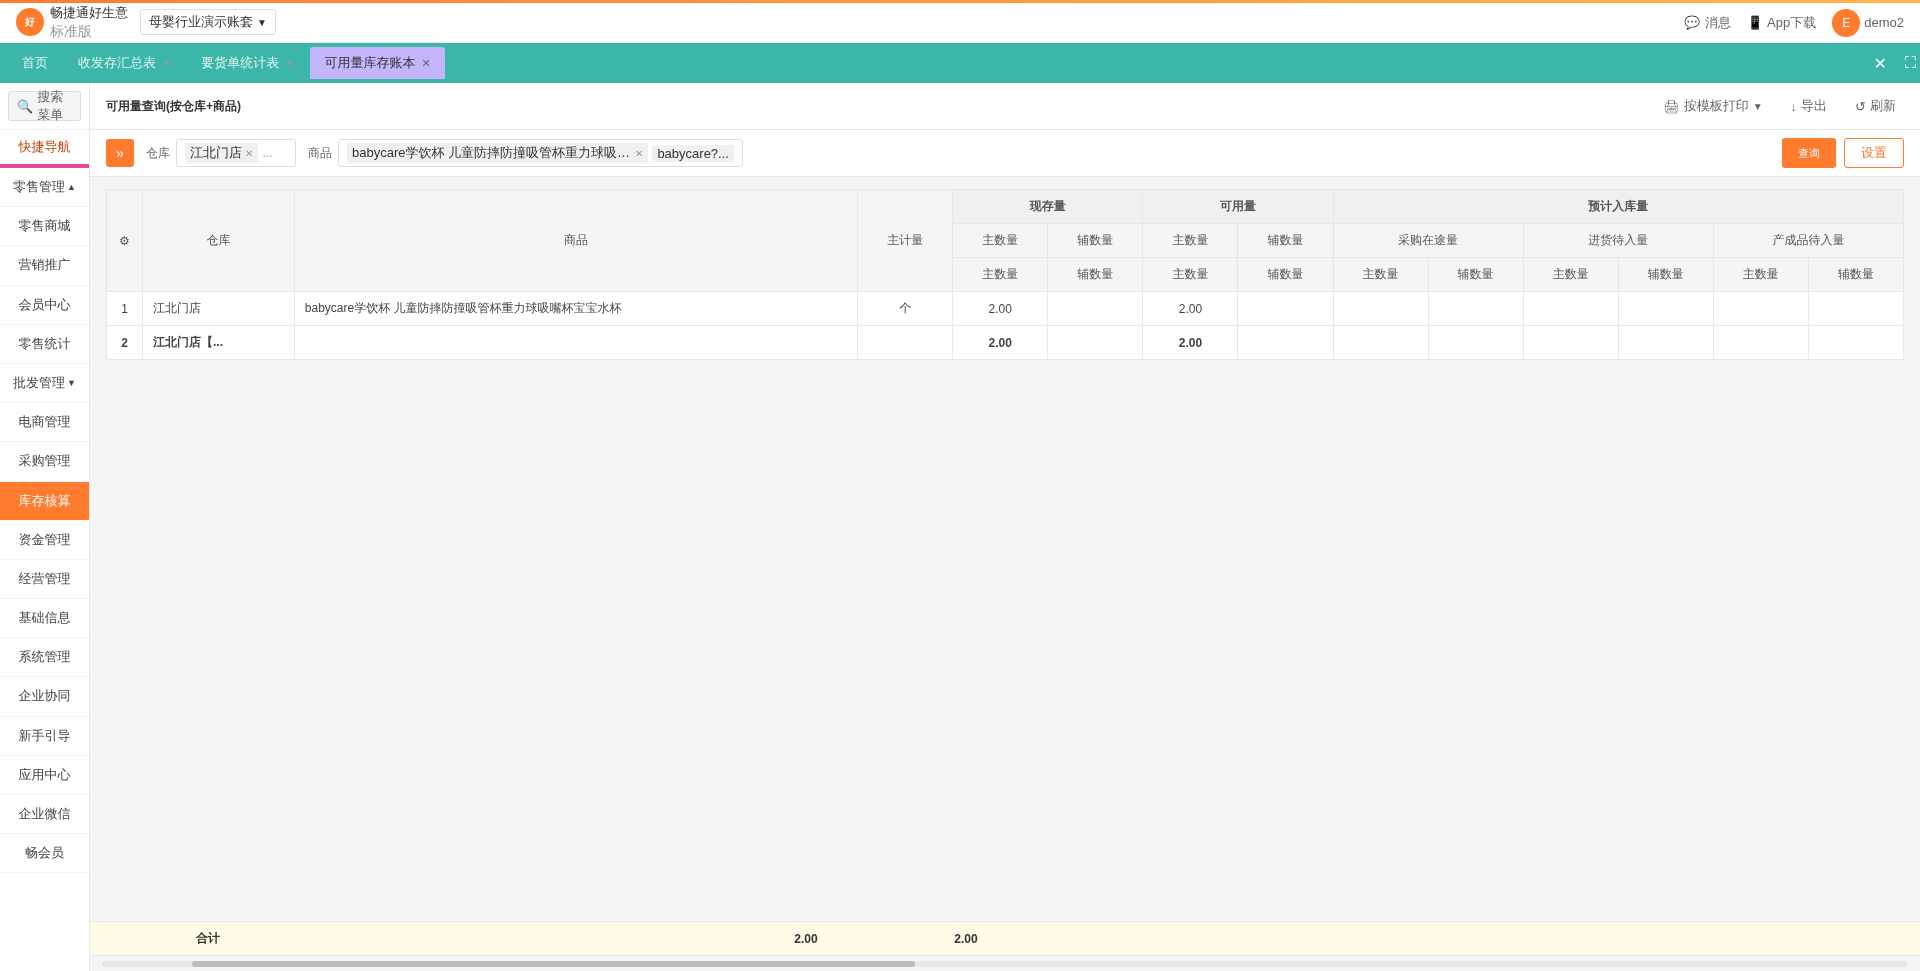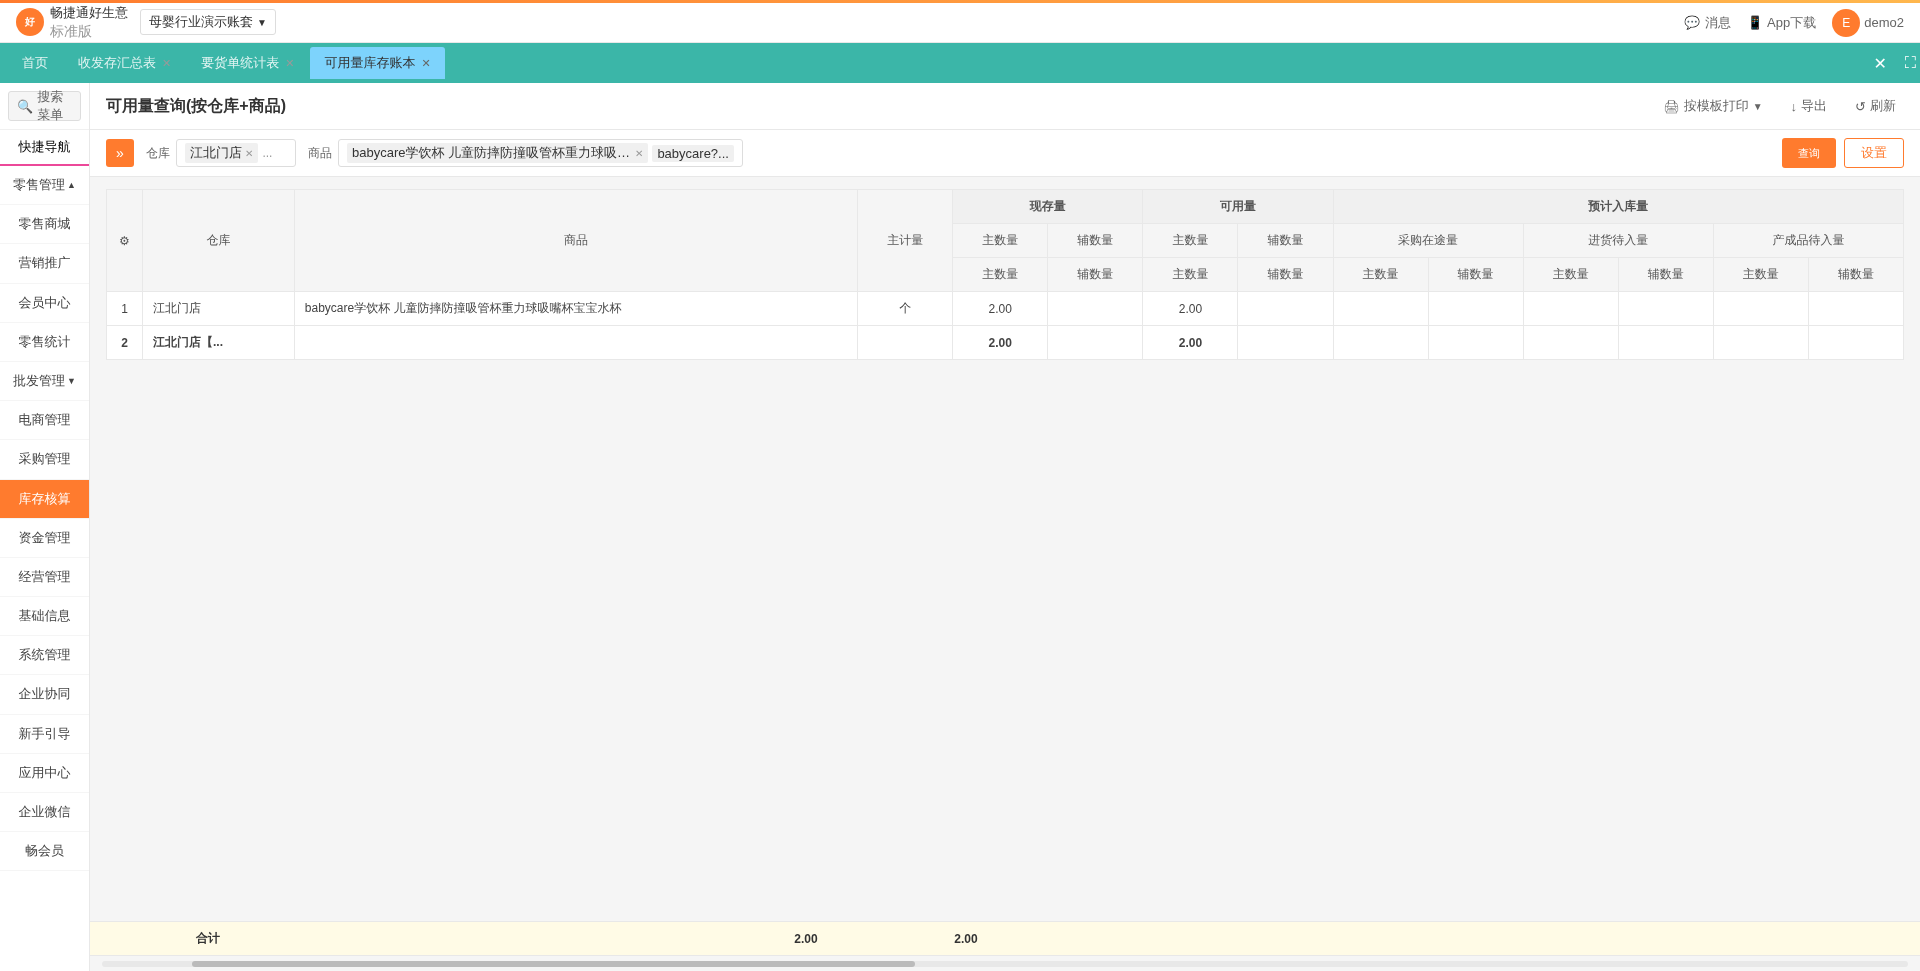--- a/index.html
+++ b/index.html
@@ -40,21 +40,21 @@
       padding: 0 14px;
       display: flex;
       align-items: center;
       gap: 6px;
       cursor: pointer;
       border-radius: 3px 3px 0 0;
       color: rgba(255,255,255,0.85);
       font-size: 13px;
       white-space: nowrap;
     }
-    .nav-tab.active { background: #7dd3fc; color: #333; border-radius: 3px 3px 0 0; }
+    .nav-tab.active { background: #c4b5fd; color: #333; border-radius: 3px 3px 0 0; }
     .nav-tab .close-x { font-size: 11px; color: #999; cursor: pointer; }
     .nav-tab.active .close-x { color: #666; }
     .nav-close-all { margin-left: auto; margin-right: 8px; color: white; cursor: pointer; font-size: 16px; padding: 4px; }
     .nav-expand { color: white; cursor: pointer; font-size: 16px; padding: 4px; }
 
     
     .main-layout { display: flex; flex: 1; overflow: hidden; }
 
     
     .sidebar {
@@ -78,23 +78,23 @@
       gap: 4px;
       padding: 0 8px;
       cursor: pointer;
       color: #666;
       font-size: 12px;
     }
     .sidebar-nav-btn {
       padding: 8px;
       text-align: center;
       cursor: pointer;
-      color: #000000;
+      color: #c2410c;
       font-size: 12px;
-      border-bottom: 2px solid #ec4899;
+      border-bottom: 4px solid #ec4899;
     }
     .sidebar-item {
       padding: 10px 8px;
       text-align: center;
       cursor: pointer;
       color: #444;
       font-size: 12px;
       border-bottom: 1px solid #f5f5f5;
       line-height: 1.4;
     }
@@ -107,21 +107,21 @@
     
     .page-header {
       padding: 10px 16px;
       background: #fff;
       border-bottom: 1px solid #e8e8e8;
       display: flex;
       align-items: center;
       justify-content: space-between;
       flex-shrink: 0;
     }
-    .page-title { font-size: 16px; font-weight: bold; color: #333; }
+    .page-title { font-size: 12px; font-weight: bold; color: #333; }
     .page-actions { display: flex; align-items: center; gap: 12px; }
     .page-action-btn {
       display: flex;
       align-items: center;
       gap: 4px;
       color: #666;
       cursor: pointer;
       font-size: 12px;
       padding: 4px 8px;
       border-radius: 3px;

